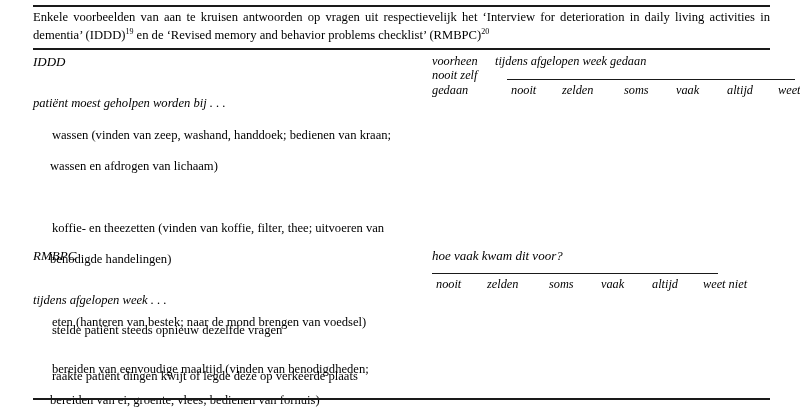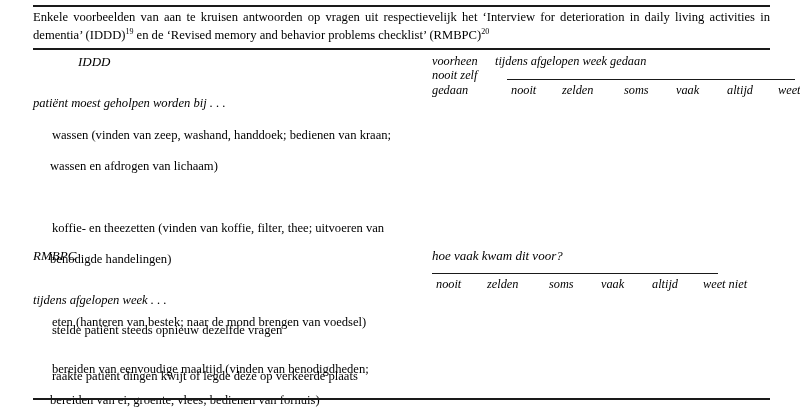--- a/index.html
+++ b/index.html
@@ -51,21 +51,21 @@
     vertical-align: super;
     line-height: 0;
   }
 
   .section-tag {
     position: absolute;
     left: 33px;
     font-style: italic;
     font-size: 13px;
   }
-  #idd-tag  { top: 54px; margin-left: 45px; }
+  #idd-tag  { top: 54px; }
   #rmb-tag  { top: 248px; }
 
   .lead {
     position: absolute;
     left: 33px;
     font-style: italic;
     font-size: 12.6px;
   }
   #idd-lead { top: 96px; }
   #rmb-lead { top: 293px; }

